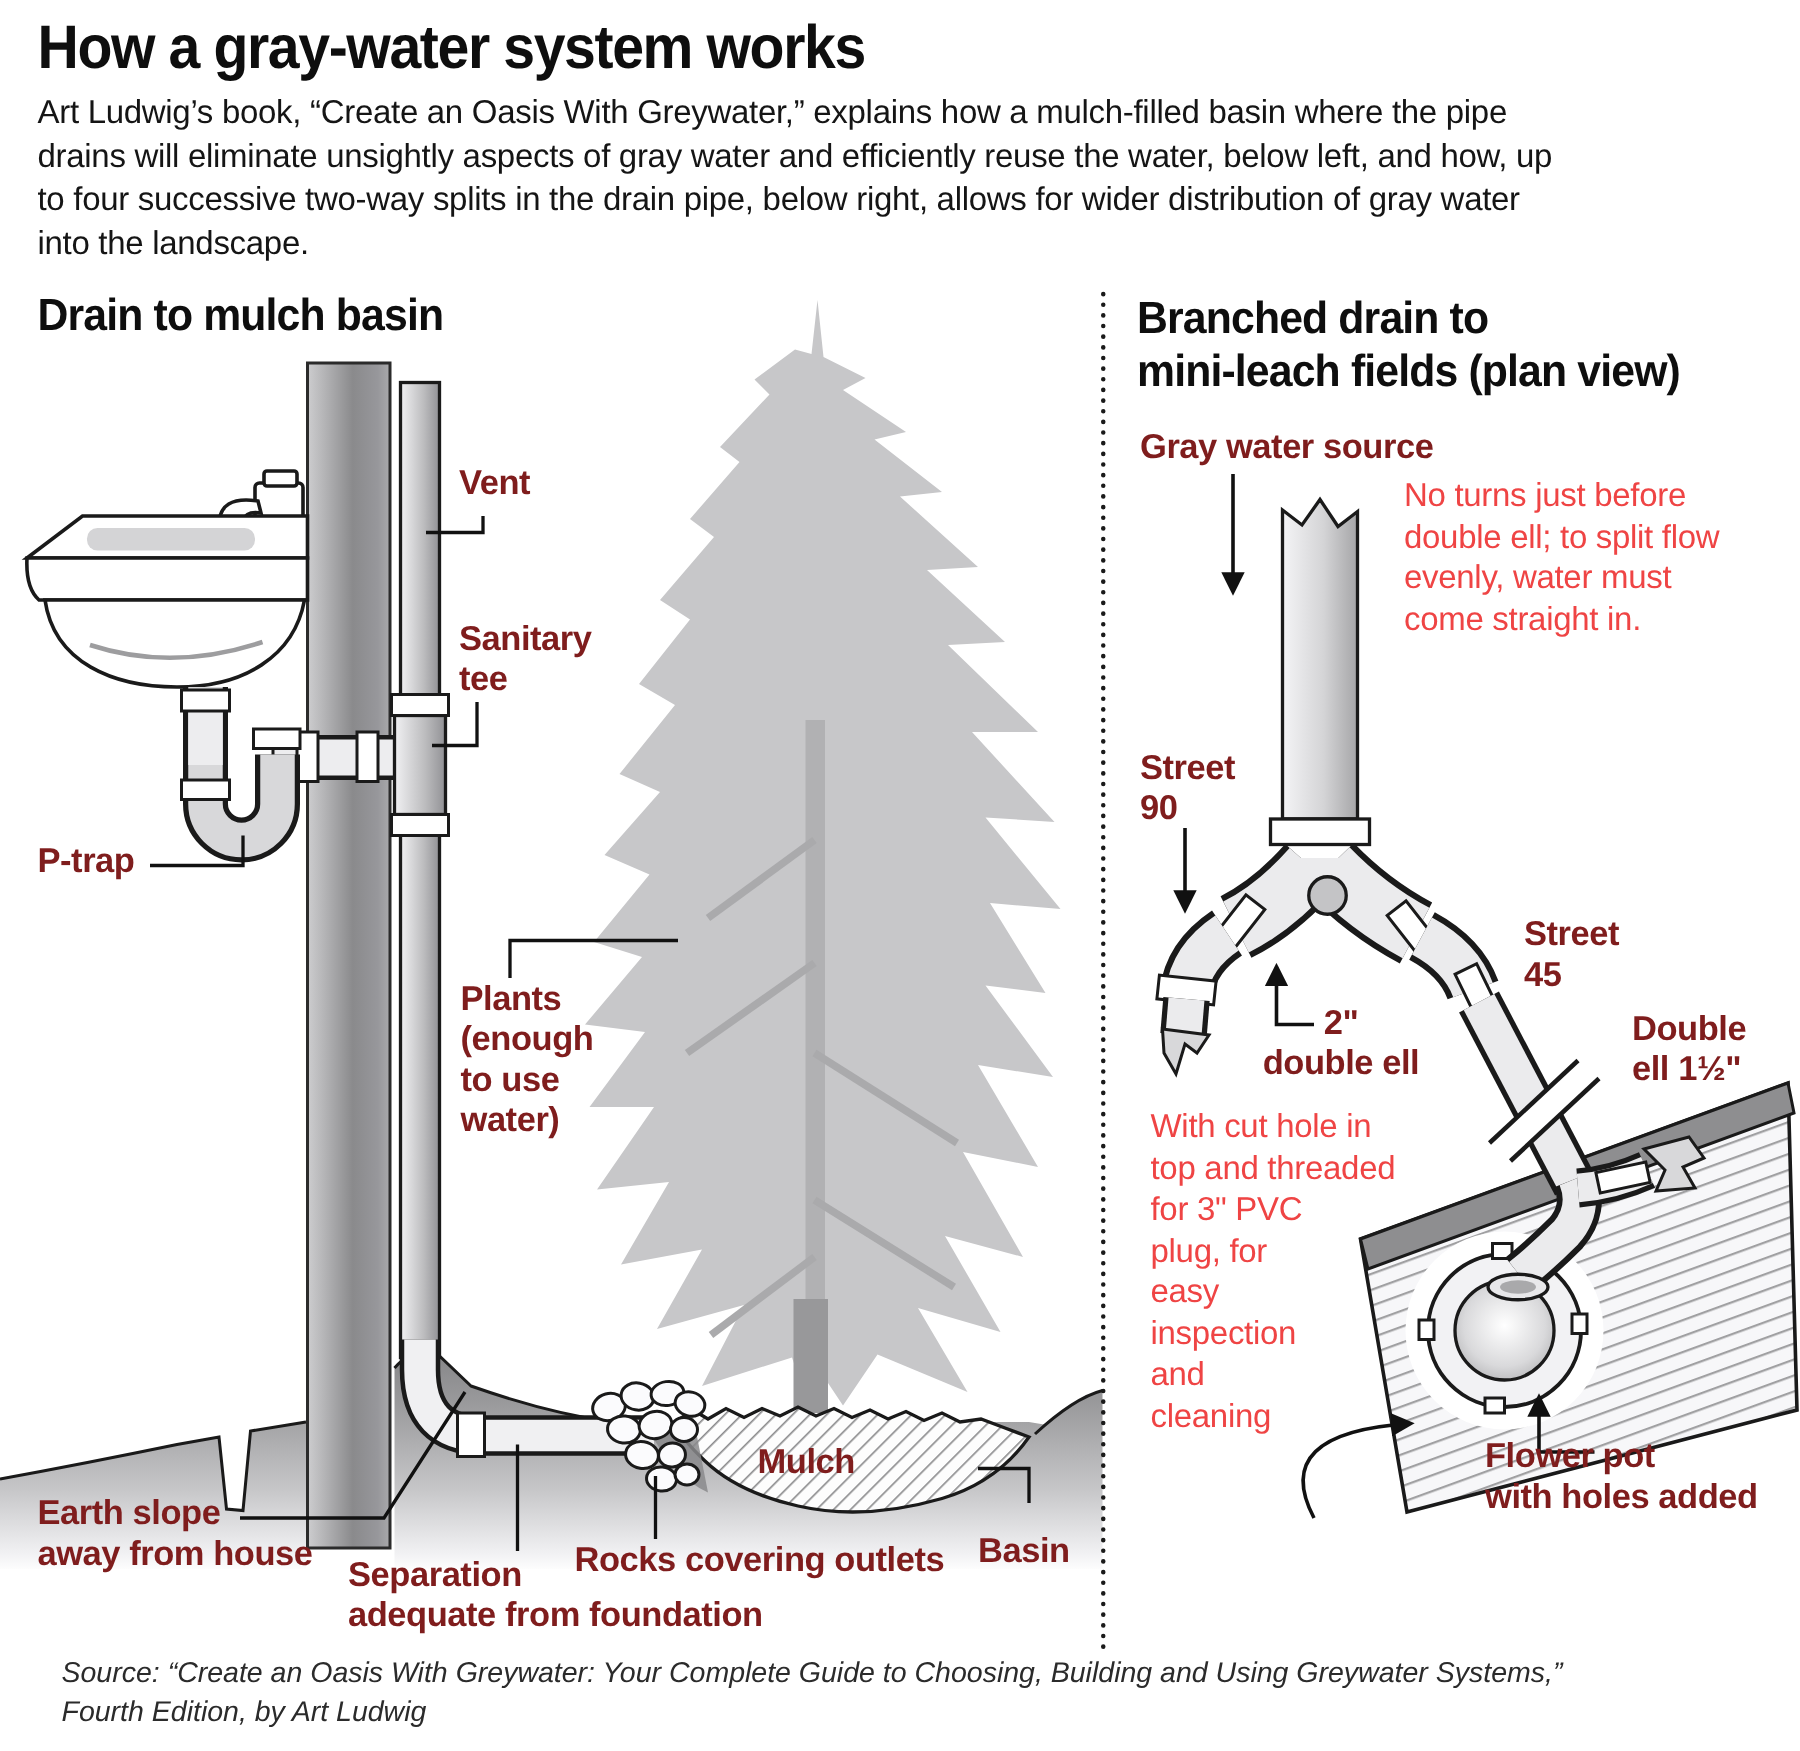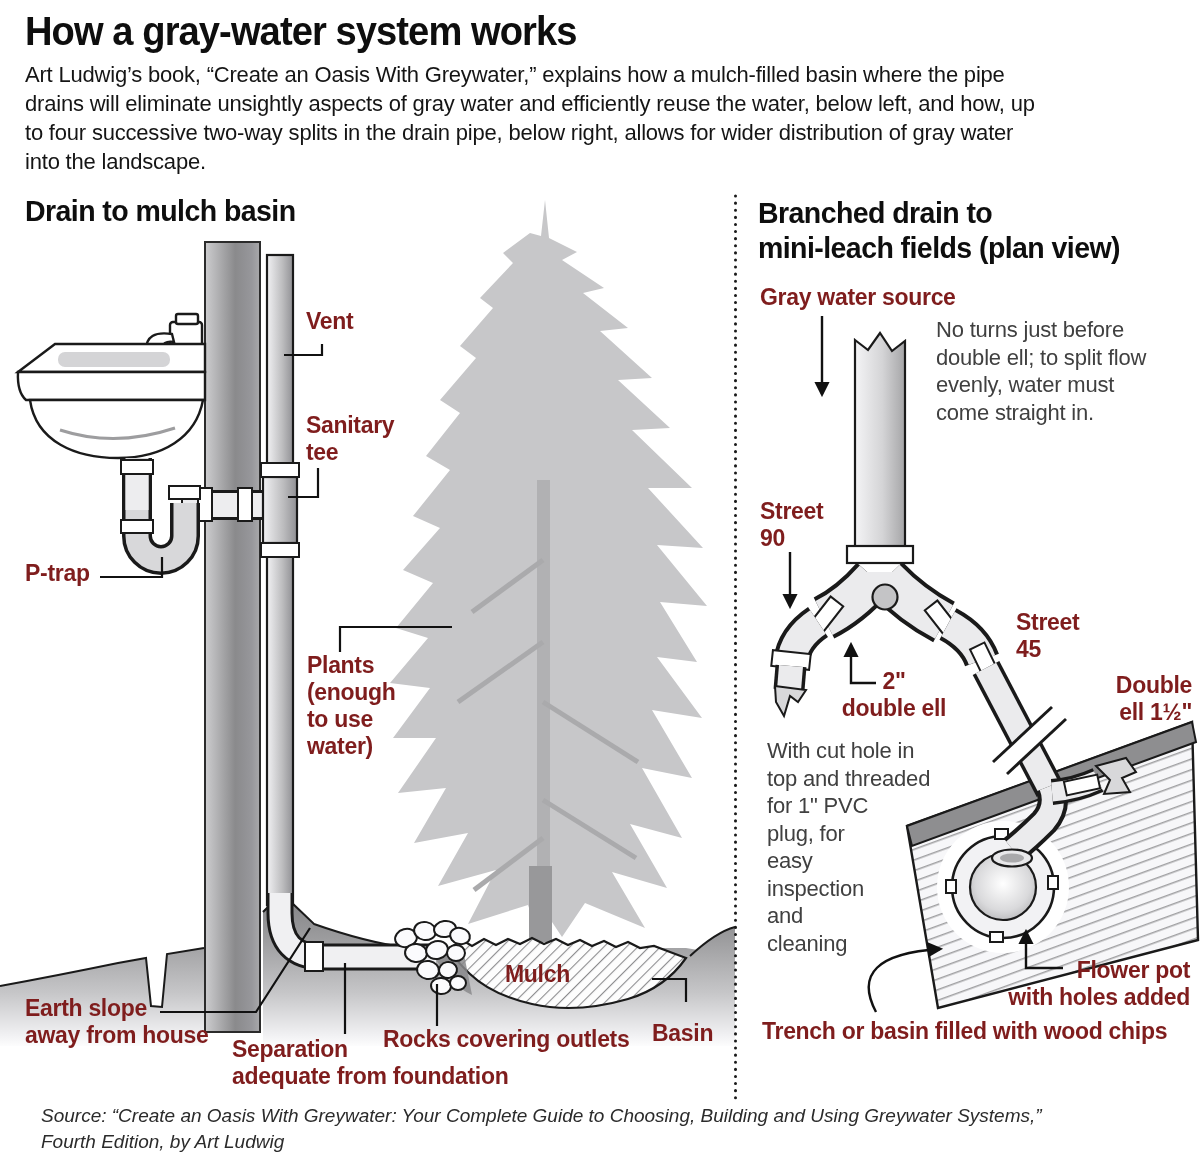--- a/index.html
+++ b/index.html
@@ -20,29 +20,29 @@
   .intro{
     font-size:22px;line-height:29px;white-space:pre-line;color:#151515;
     letter-spacing:-0.2px;
   }
   .lbl{
     font-size:23px;font-weight:bold;line-height:27px;white-space:pre-line;
     color:#7f1d1d;letter-spacing:-0.3px;
   }
   .note{
     font-size:22px;font-weight:normal;line-height:27.5px;white-space:pre-line;
-    color:#404040;letter-spacing:-0.2px;
+    color:#ef4444;letter-spacing:-0.2px;
   }
   .src{
     font-size:19px;font-style:italic;line-height:26px;white-space:pre-line;
     color:#2b2b2b;
     margin-left:16px;
   }
   .ta-c{text-align:center;}
-  .ta-r{text-align:right;}
+  .ta-r{text-align:left;}
   svg{display:block;}
 </style>
 </head>
 <body>
 
 <div id="page">
 
   <svg class="abs" style="left:0;top:0;" width="1200" height="1167" viewBox="0 0 1200 1167">
     <defs>
       <linearGradient id="wallGrad" x1="0" y1="0" x2="1" y2="0">
@@ -301,25 +301,24 @@
   <div class="abs lbl" style="left:760px;top:498px;">Street
 90</div>
   <div class="abs lbl" style="left:1016px;top:609px;">Street
 45</div>
   <div class="abs lbl ta-c" style="left:830px;top:668px;width:128px;">2"
 double ell</div>
   <div class="abs lbl ta-r" style="left:1088px;top:672px;width:104px;">Double
 ell 1½"</div>
   <div class="abs note" style="left:767px;top:737px;">With cut hole in
 top and threaded
-for 1" PVC
+for 3" PVC
 plug, for
 easy
 inspection
 and
 cleaning</div>
   <div class="abs lbl ta-r" style="left:990px;top:957px;width:200px;">Flower pot
 with holes added</div>
-  <div class="abs lbl" style="left:762px;top:1018px;">Trench or basin filled with wood chips</div>
 
   <div class="abs src" style="left:25px;top:1103px;width:1160px;">Source: “Create an Oasis With Greywater: Your Complete Guide to Choosing, Building and Using Greywater Systems,”
 Fourth Edition, by Art Ludwig</div>
 </div>
 
 </body></html>

